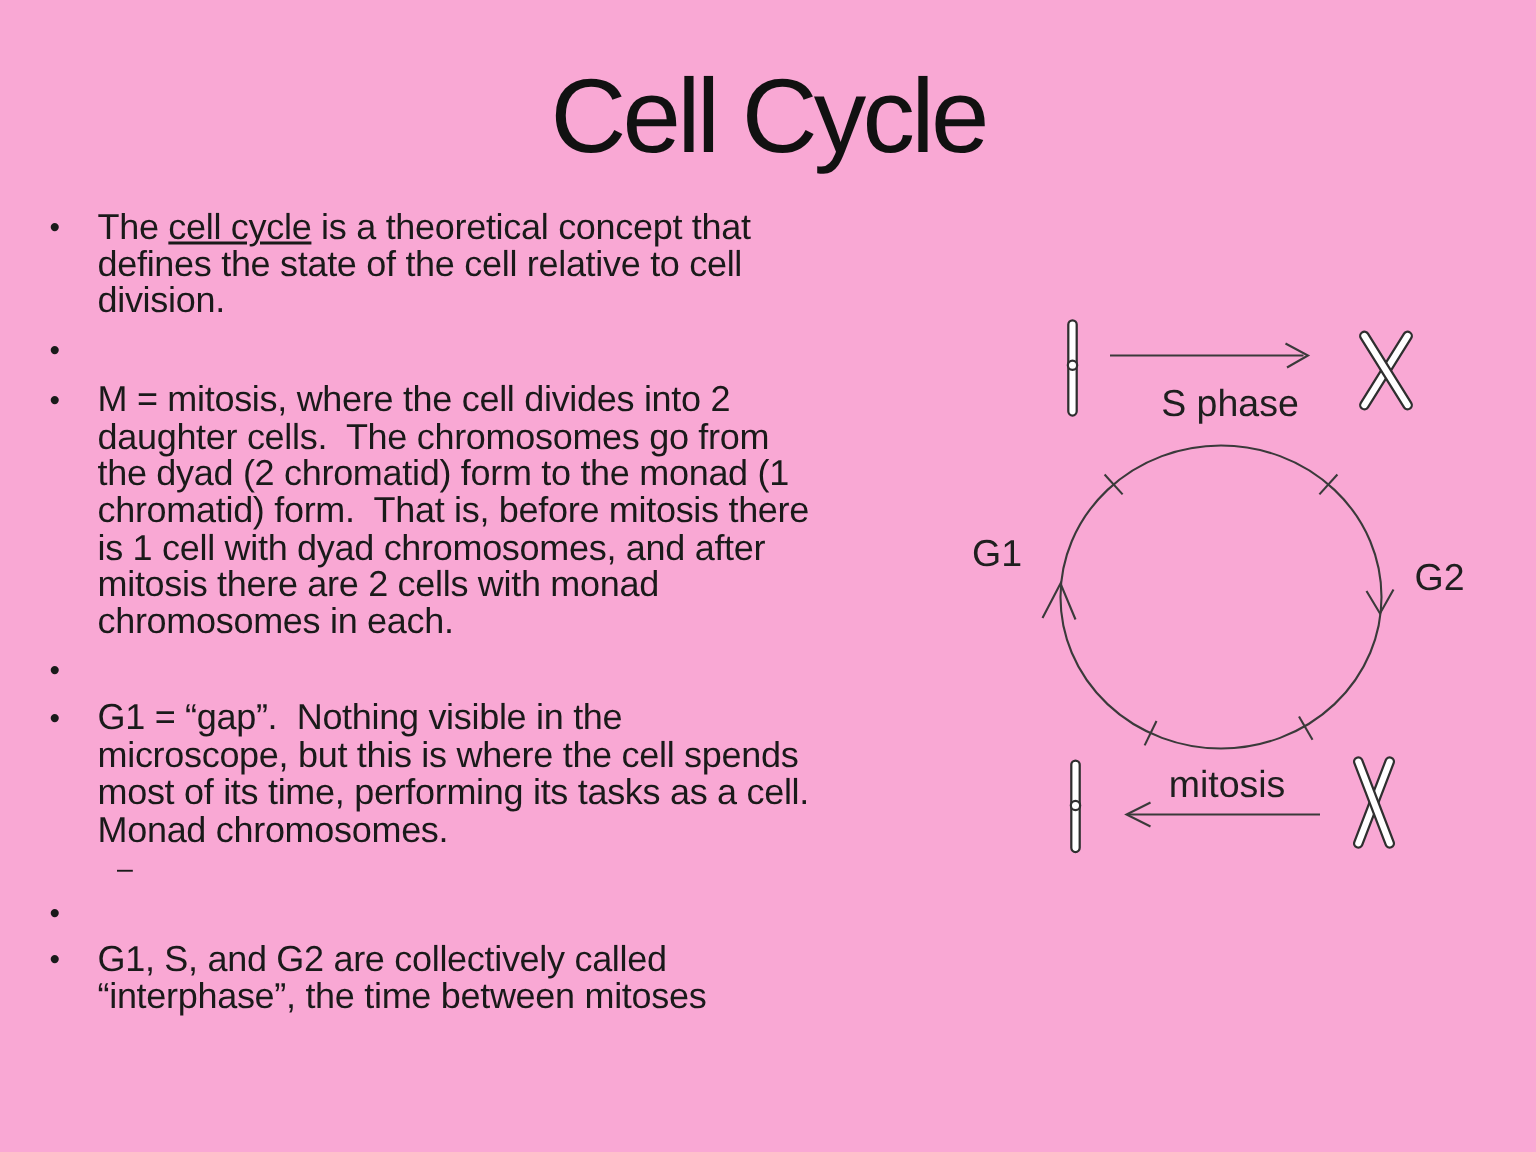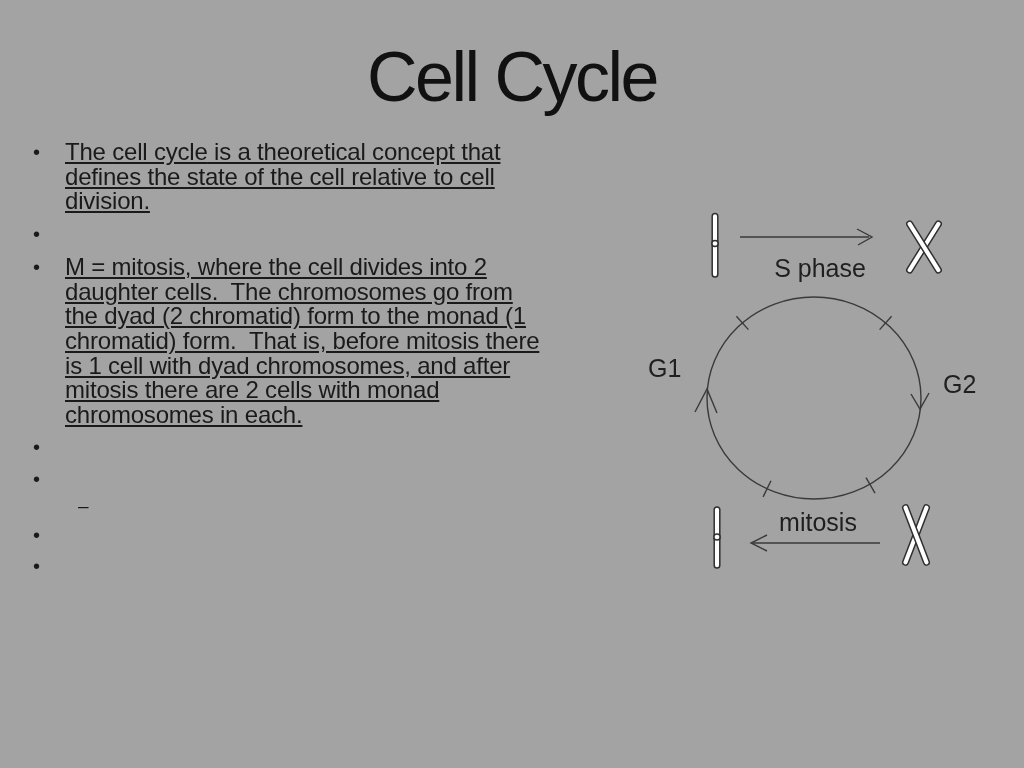--- a/index.html
+++ b/index.html
@@ -3,21 +3,21 @@
 <meta charset="utf-8">
 <style>
   html, body { margin: 0; padding: 0; }
   body {
     width: 1024px; height: 768px;
     background: #ffffff;
     font-family: "Liberation Sans", sans-serif;
     color: #1a1a1a;
     overflow: hidden;
   }
-  .slide { position: relative; width: 1024px; height: 768px; background: #a3a3a3; }
+  .slide { position: relative; width: 1024px; height: 768px; background: #f9a8d4; }
 
   .title {
     position: absolute; top: 42px; left: 0; width: 1024px;
     text-align: center;
     font-size: 70px; line-height: 1; font-weight: 400;
     letter-spacing: -2.5px; color: #111111;
     margin: 0;
   }
 
   .content {
@@ -25,21 +25,21 @@
   }
   .bullet {
     display: flex;
     font-size: 24px; line-height: 24.7px; letter-spacing: -0.2px;
     margin: 0 0 8px 0;
   }
   .bullet .marker {
     flex: 0 0 32px; padding-left: 3px;
     font-size: 20px; line-height: 24.7px;
   }
-  .btext { white-space: pre-wrap; text-decoration: underline; }
+  .btext { white-space: pre-wrap; }
   .btext u { text-decoration-thickness: 1.5px; text-underline-offset: 2px; }
 
   .mb-3 { margin-bottom: 7px; }
   .mb-5 { margin-bottom: 2px; }
   .mb-6 { margin-bottom: 6px; }
 
   .b-sub {
     padding-left: 48px;
     font-size: 19px; line-height: 23px; letter-spacing: -0.1px;
     margin-bottom: 6px;
@@ -74,29 +74,31 @@
     </div>
     <div class="bullet mb-3">
       <span class="marker">•</span>
       <div class="btext">M = mitosis, where the cell divides into 2<br>daughter cells.  The chromosomes go from<br>the dyad (2 chromatid) form to the monad (1<br>chromatid) form.  That is, before mitosis there<br>is 1 cell with dyad chromosomes, and after<br>mitosis there are 2 cells with monad<br>chromosomes in each.</div>
     </div>
     <div class="bullet">
       <span class="marker">•</span>
     </div>
     <div class="bullet mb-5">
       <span class="marker">•</span>
+      <div class="btext">G1 = “gap”.  Nothing visible in the<br>microscope, but this is where the cell spends<br>most of its time, performing its tasks as a cell.<br>Monad chromosomes.</div>
     </div>
     <div class="bullet b-sub">
       <span class="marker">–</span>
     </div>
     <div class="bullet mb-6">
       <span class="marker">•</span>
     </div>
     <div class="bullet">
       <span class="marker">•</span>
+      <div class="btext">G1, S, and G2 are collectively called<br>“interphase”, the time between mitoses</div>
     </div>
   </div>
 
   <svg class="diagram" viewBox="630 190 394 390" xmlns="http://www.w3.org/2000/svg">
 
     <g>
       <rect class="chrom" x="712.2" y="213.5" width="5.6" height="63.5" rx="2.8"></rect>
       <circle class="chrom" cx="715" cy="243.5" r="3.1"></circle>
     </g>
 

